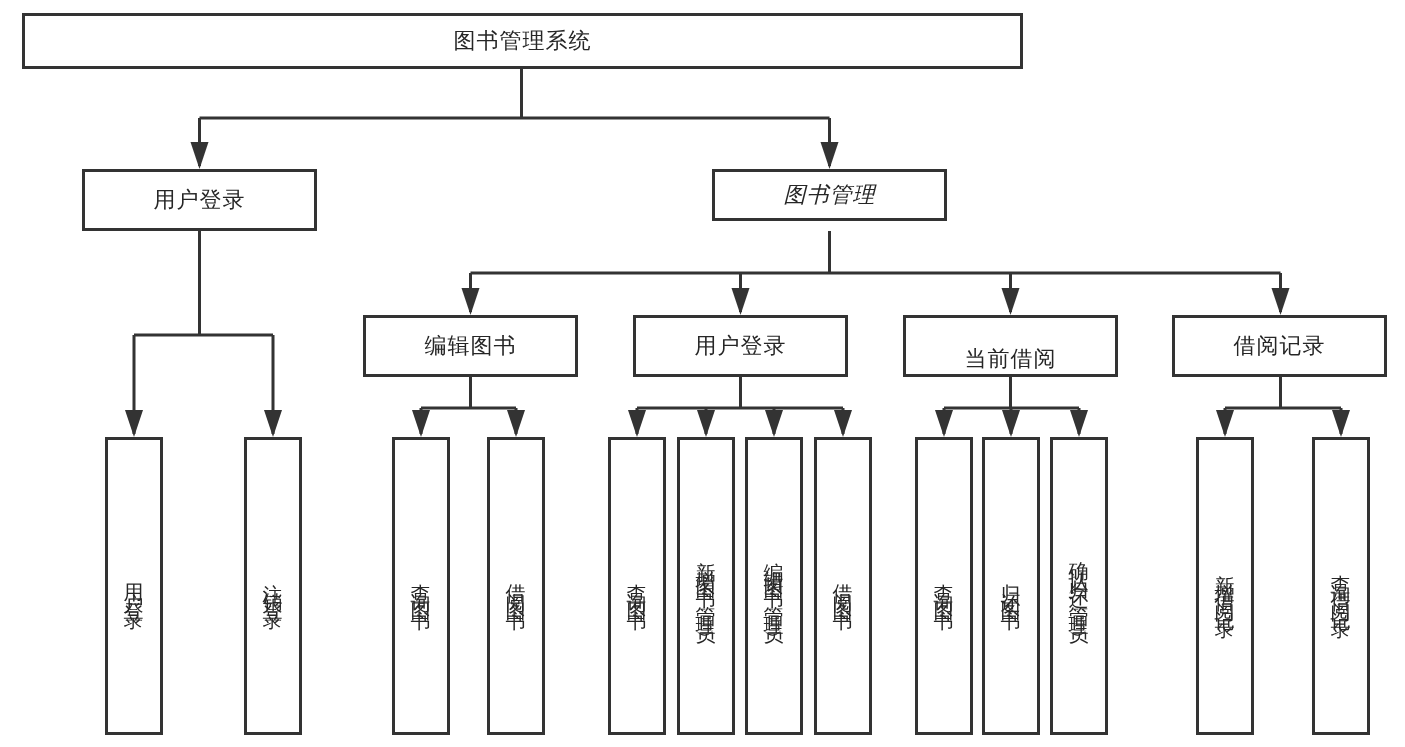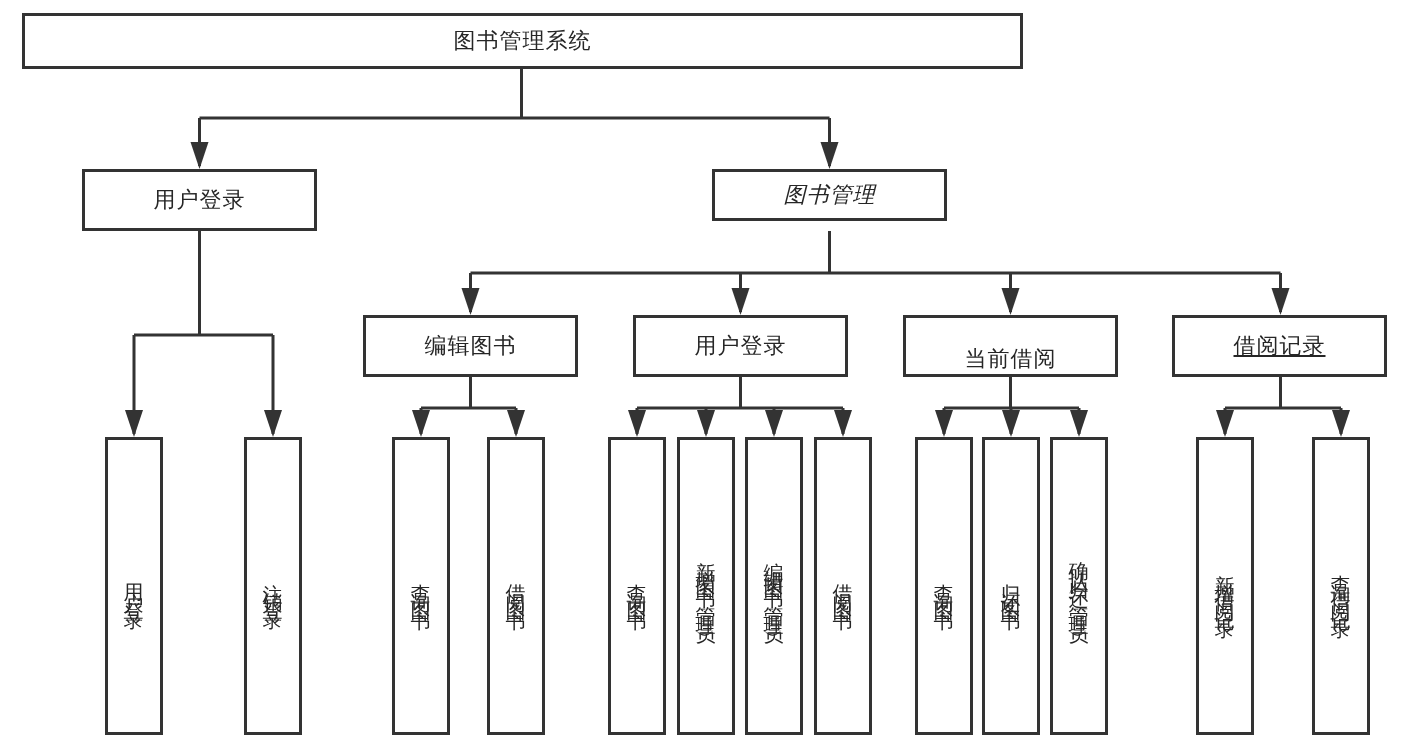--- a/index.html
+++ b/index.html
@@ -100,21 +100,21 @@
 
   <div class="node h" style="left:363px;top:315px;width:215px;height:62px;">
     <span class="label">编辑图书</span>
   </div>
   <div class="node h" style="left:633px;top:315px;width:215px;height:62px;">
     <span class="label">用户登录</span>
   </div>
   <div class="node h" style="left:903px;top:315px;width:215px;height:62px;align-items:flex-end;">
     <span class="label">当前借阅</span>
   </div>
-  <div class="node h" style="left:1172px;top:315px;width:215px;height:62px;text-decoration:underline;">
+  <div class="node h" style="left:1172px;top:315px;width:215px;height:62px;">
     <span class="label">借阅记录</span>
   </div>
 
   <div class="node v" style="left:105px;top:437px;width:58px;height:298px;">
     <span class="label">用户登录</span>
   </div>
   <div class="node v" style="left:244px;top:437px;width:58px;height:298px;">
     <span class="label">注销登录</span>
   </div>
 

